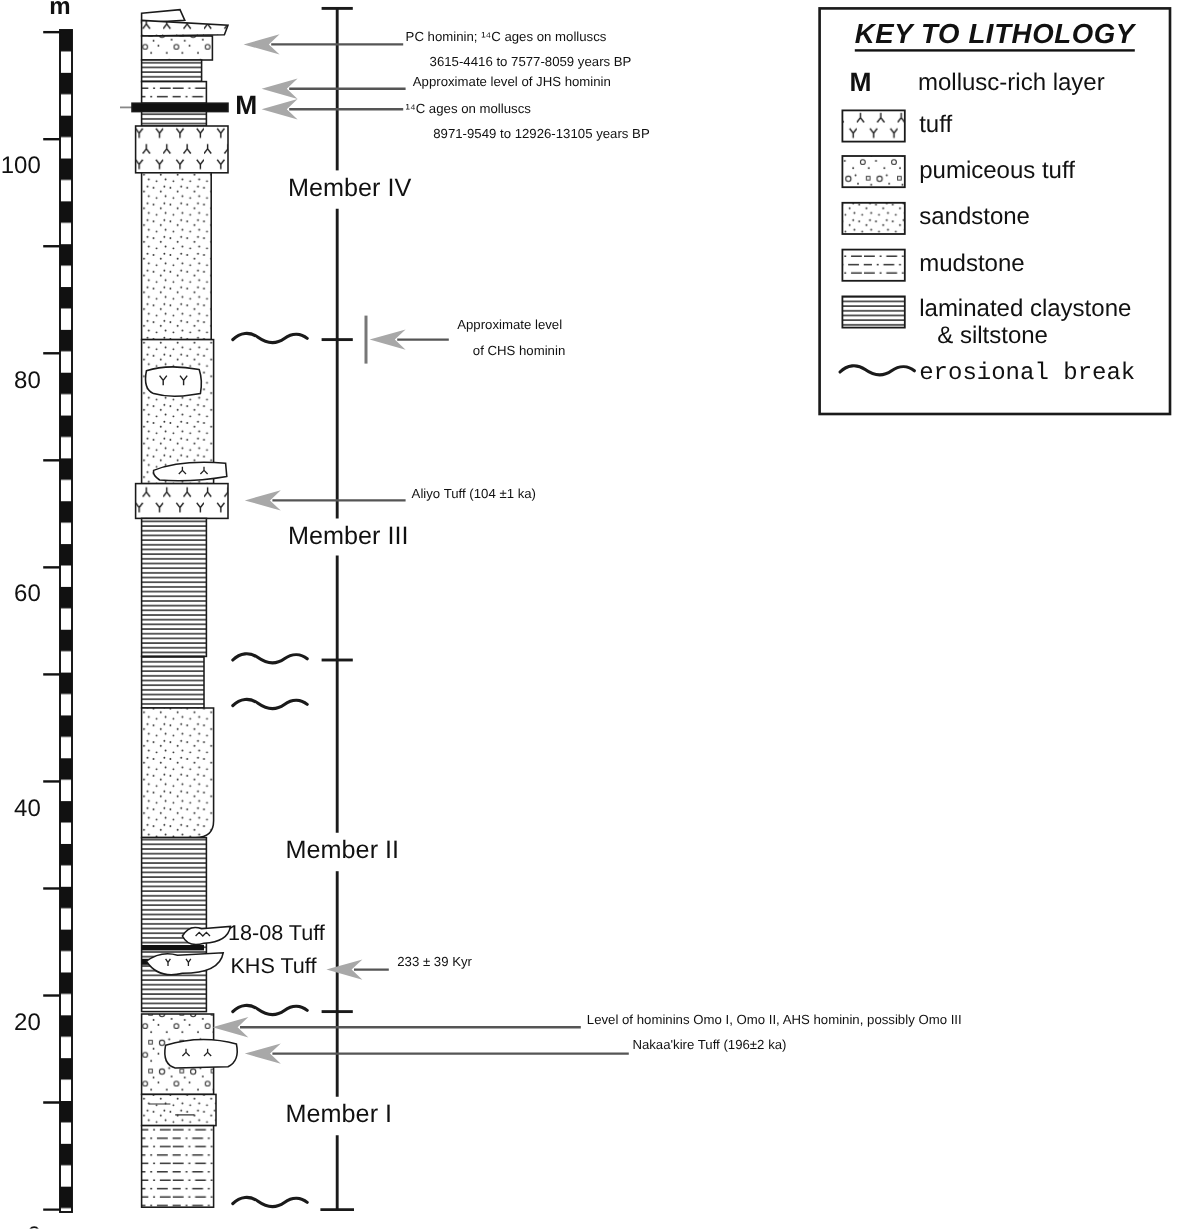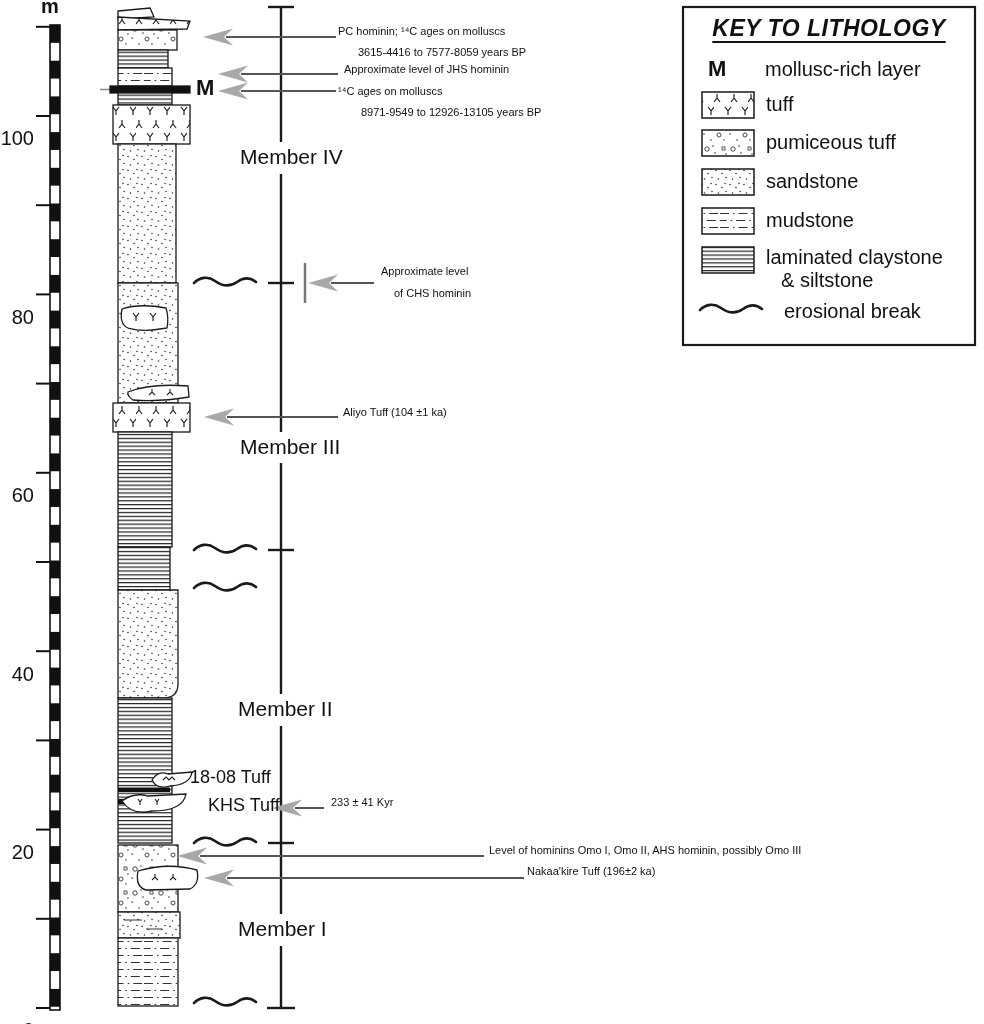--- a/index.html
+++ b/index.html
@@ -221,30 +221,30 @@
   <div class="txt ann" style="left:344px;top:64px;">Approximate level of JHS hominin</div>
   <div class="txt ann" style="left:338px;top:86px;">¹⁴C ages on molluscs</div>
   <div class="txt ann" style="left:361px;top:107px;">8971-9549 to 12926-13105 years BP</div>
   <div class="txt m-mark" style="left:196px;top:76px;">M</div>
 
   <div class="txt ann" style="left:381px;top:266px;">Approximate level</div>
   <div class="txt ann" style="left:394px;top:288px;">of CHS hominin</div>
   <div class="txt ann" style="left:343px;top:407px;">Aliyo Tuff (104 ±1 ka)</div>
 
   <div class="txt ann" style="left:190px;top:768px;font-size:18px;">18-08 Tuff</div>
-  <div class="txt ann" style="left:208px;top:796px;font-size:18px;">KHS Tuff</div>
-  <div class="txt ann" style="left:331px;top:797px;">233 ± 41 Kyr</div>
+  <div class="txt ann" style="left:192px;top:796px;font-size:18px;">KHS Tuff</div>
+  <div class="txt ann" style="left:331px;top:797px;">233 ± 39 Kyr</div>
 
   <div class="txt ann" style="left:489px;top:845px;">Level of hominins Omo I, Omo II, AHS hominin, possibly Omo III</div>
   <div class="txt ann" style="left:527px;top:866px;">Nakaa'kire Tuff (196±2 ka)</div>
 
   <div class="txt key-title" style="left:683px;top:16px;width:292px;text-align:center;">KEY TO LITHOLOGY</div>
   <div class="txt m-mark" style="left:708px;top:57px;">M</div>
   <div class="txt key-label" style="left:765px;top:59px;">mollusc-rich layer</div>
   <div class="txt key-label" style="left:766px;top:94px;">tuff</div>
   <div class="txt key-label" style="left:766px;top:132px;">pumiceous tuff</div>
   <div class="txt key-label" style="left:766px;top:171px;">sandstone</div>
   <div class="txt key-label" style="left:766px;top:210px;">mudstone</div>
   <div class="txt key-label" style="left:766px;top:247px;">laminated claystone</div>
   <div class="txt key-label" style="left:781px;top:270px;">&amp; siltstone</div>
-  <div class="txt key-label" style="left:784px;top:301px;">erosional break</div>
+  <div class="txt key-label" style="left:766px;top:301px;font-family:Liberation Mono, monospace;">erosional break</div>
 
 </div>
 
 </body></html>

